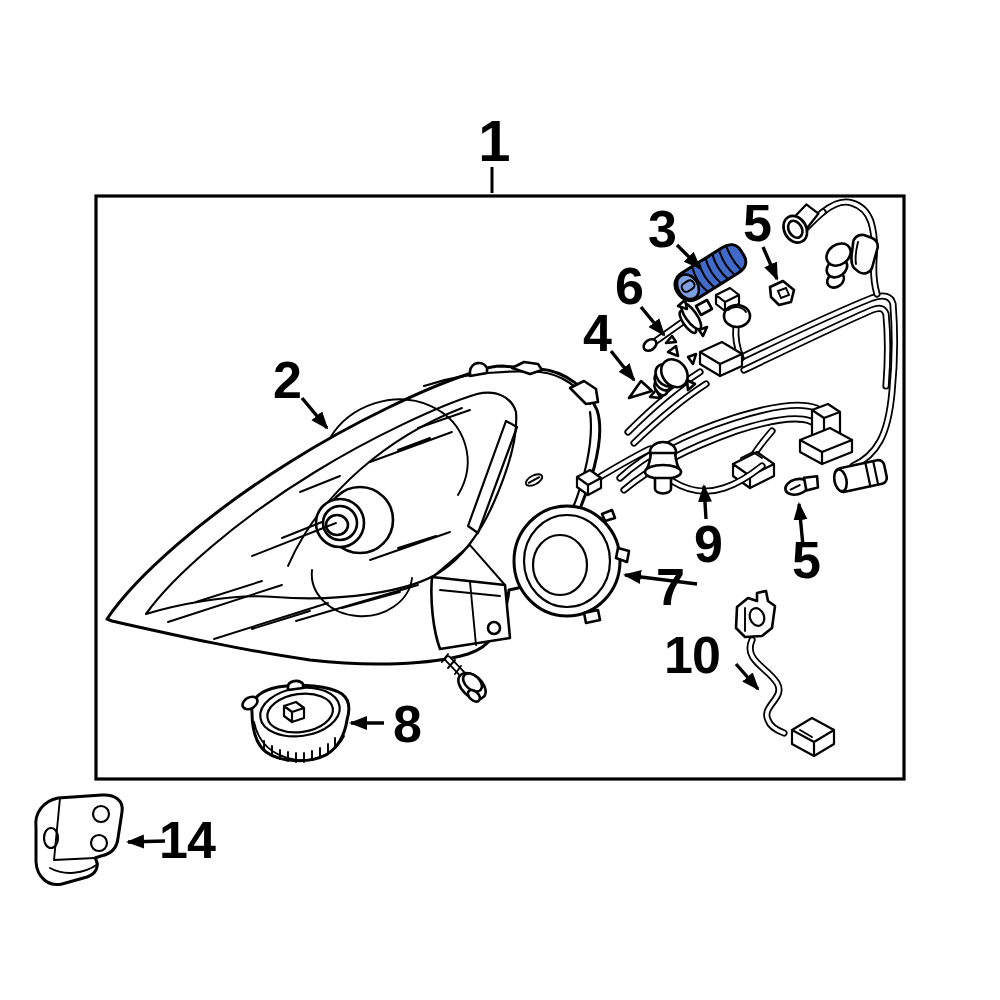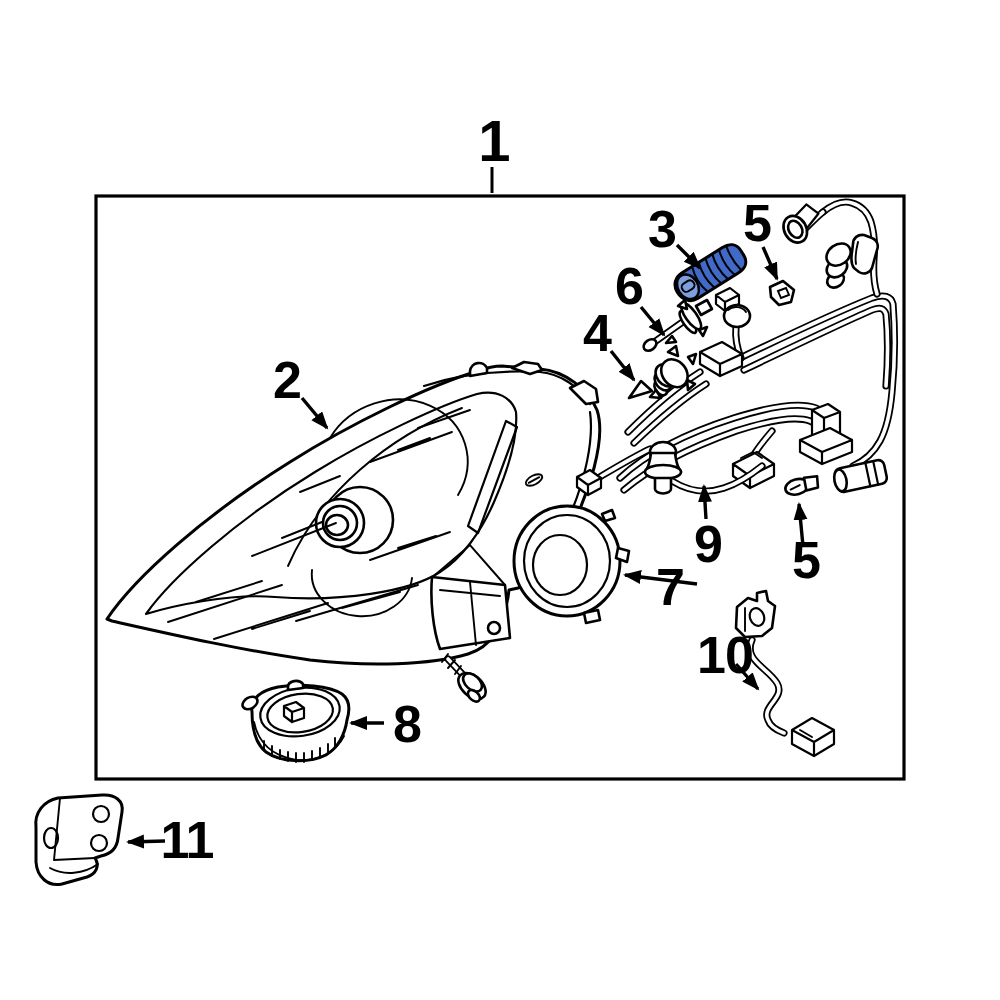--- a/index.html
+++ b/index.html
@@ -261,15 +261,15 @@
   <div class="callout" style="left:494px;top:141px;font-size:58px">1</div>
   <div class="callout" style="left:287px;top:380px">2</div>
   <div class="callout" style="left:662px;top:229px">3</div>
   <div class="callout" style="left:597px;top:333px">4</div>
   <div class="callout" style="left:757px;top:223px">5</div>
   <div class="callout" style="left:629px;top:286px">6</div>
   <div class="callout" style="left:670px;top:587px">7</div>
   <div class="callout" style="left:407px;top:724px">8</div>
   <div class="callout" style="left:708px;top:544px">9</div>
   <div class="callout" style="left:806px;top:560px">5</div>
-  <div class="callout" style="left:725px;top:655px">10</div>
-  <div class="callout" style="left:187px;top:840px">11</div>
+  <div class="callout" style="left:692px;top:655px">10</div>
+  <div class="callout" style="left:187px;top:840px">14</div>
 </div>
 
 </body></html>

